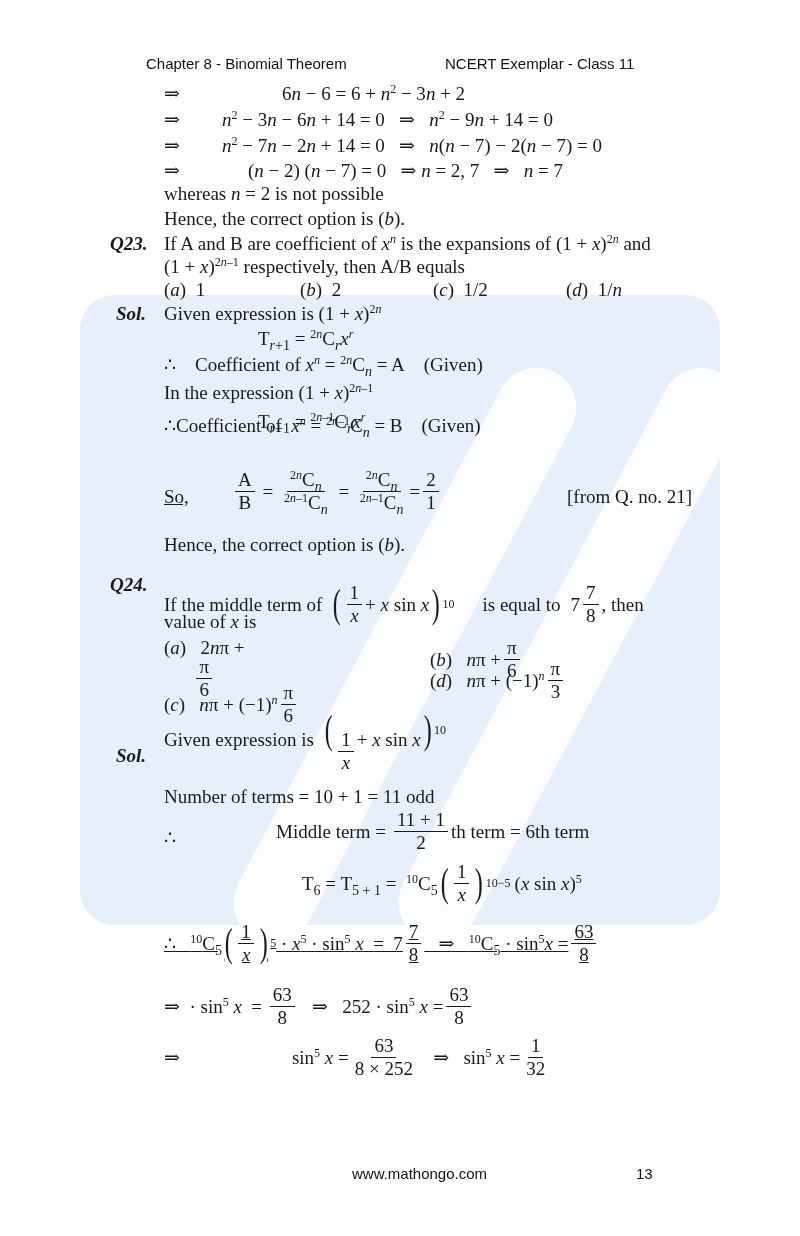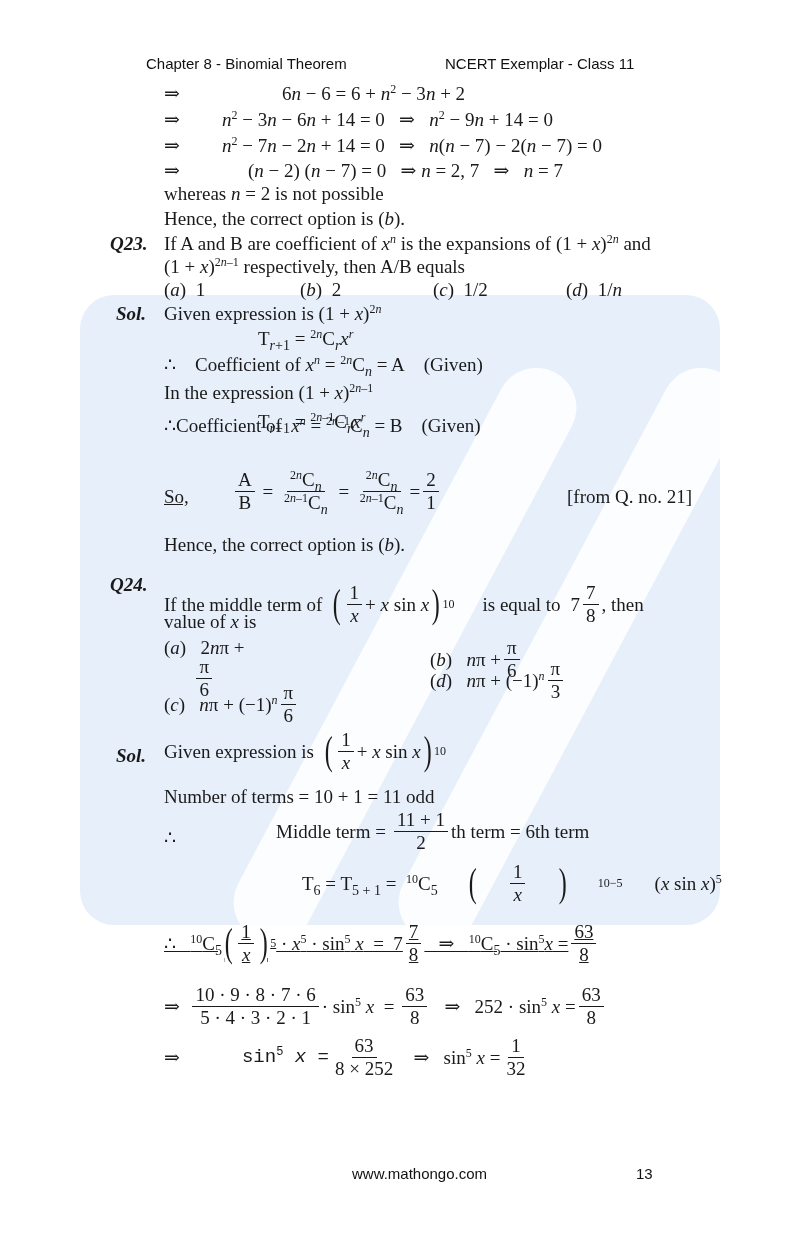--- a/index.html
+++ b/index.html
@@ -139,21 +139,21 @@
     <span>(<i>d</i>)&nbsp;&nbsp; <i>n</i>π + (−1)<sup><i>n</i></sup></span>
       <span class="frac">
         <span class="num">π</span>
         <span class="den">3</span>
       </span>
   </div>
 </div>
 
 <div>
   <span class="abs qlabel" style="left:116px;top:746px;">Sol.</span>
-  <div class="abs" style="left:164px;top:730px;display:flex;align-items:center;">
+  <div class="abs" style="left:164px;top:730px;display:flex;align-items:flex-start;">
     <span>Given expression is</span>
     <span style="margin-left:8px;" class="paren">(</span>
     <span class="frac">
         <span class="num">1</span>
         <span class="den"><i>x</i></span>
       </span>
     <span>+ <i>x</i> sin <i>x</i></span>
     <span class="paren">)</span>
       <sup style="vertical-align:22px;">10</sup>
   </div>
@@ -162,21 +162,21 @@
   <span class="abs" style="left:164px;top:828px;">∴</span>
   <div class="abs" style="left:276px;top:810px;display:flex;align-items:center;">
     <span>Middle term =</span>
     <span class="frac" style="margin-left:8px;">
         <span class="num">11 + 1</span>
         <span class="den">2</span>
       </span>
     <span>th term = 6th term</span>
   </div>
 
-  <div class="abs" style="left:302px;top:862px;display:flex;align-items:center;gap:28px;">
+  <div class="abs" style="left:302px;top:862px;display:flex;align-items:center;">
     <span>T<sub>6</sub> = T<sub>5 + 1</sub> = &nbsp;<span class="pre">10</span>C<sub>5</sub></span>
     <span class="paren">(</span>
     <span class="frac">
         <span class="num">1</span>
         <span class="den"><i>x</i></span>
       </span>
     <span class="paren">)</span>
       <sup style="vertical-align:22px;">10−5</sup>
     <span style="margin-left:4px;">(<i>x</i> sin <i>x</i>)<sup>5</sup></span>
   </div>
@@ -197,39 +197,35 @@
       </span>
     <span>&nbsp;&nbsp; ⇒ &nbsp;&nbsp;<span class="pre">10</span>C<sub>5</sub> · sin<sup>5</sup><i>x</i> =</span>
     <span class="frac">
         <span class="num">63</span>
         <span class="den">8</span>
       </span>
   </div>
 
   <div class="abs" style="left:164px;top:985px;display:flex;align-items:center;">
     <span>⇒&nbsp;&nbsp;</span>
-    <span class="frac">
-        <span class="num">10 · 9 · 8 · 7 · 6</span>
-        <span class="den">5 · 4 · 3 · 2 · 1</span>
-      </span>
     <span>· sin<sup>5</sup> <i>x</i> &nbsp;=&nbsp;</span>
     <span class="frac">
         <span class="num">63</span>
         <span class="den">8</span>
       </span>
     <span>&nbsp;&nbsp; ⇒ &nbsp;&nbsp;252 · sin<sup>5</sup> <i>x</i> =</span>
     <span class="frac">
         <span class="num">63</span>
         <span class="den">8</span>
       </span>
   </div>
 
   <div class="abs" style="left:164px;top:1036px;display:flex;align-items:center;">
     <span>⇒</span>
-    <span style="margin-left:62px;font-family:Liberation Mono, monospace;">sin<sup>5</sup> <i>x</i> =</span>
+    <span style="margin-left:112px;">sin<sup>5</sup> <i>x</i> =</span>
     <span class="frac">
         <span class="num">63</span>
         <span class="den">8 × 252</span>
       </span>
     <span>&nbsp;&nbsp; ⇒ &nbsp;&nbsp;sin<sup>5</sup> <i>x</i> =</span>
     <span class="frac">
         <span class="num">1</span>
         <span class="den">32</span>
       </span>
   </div>

